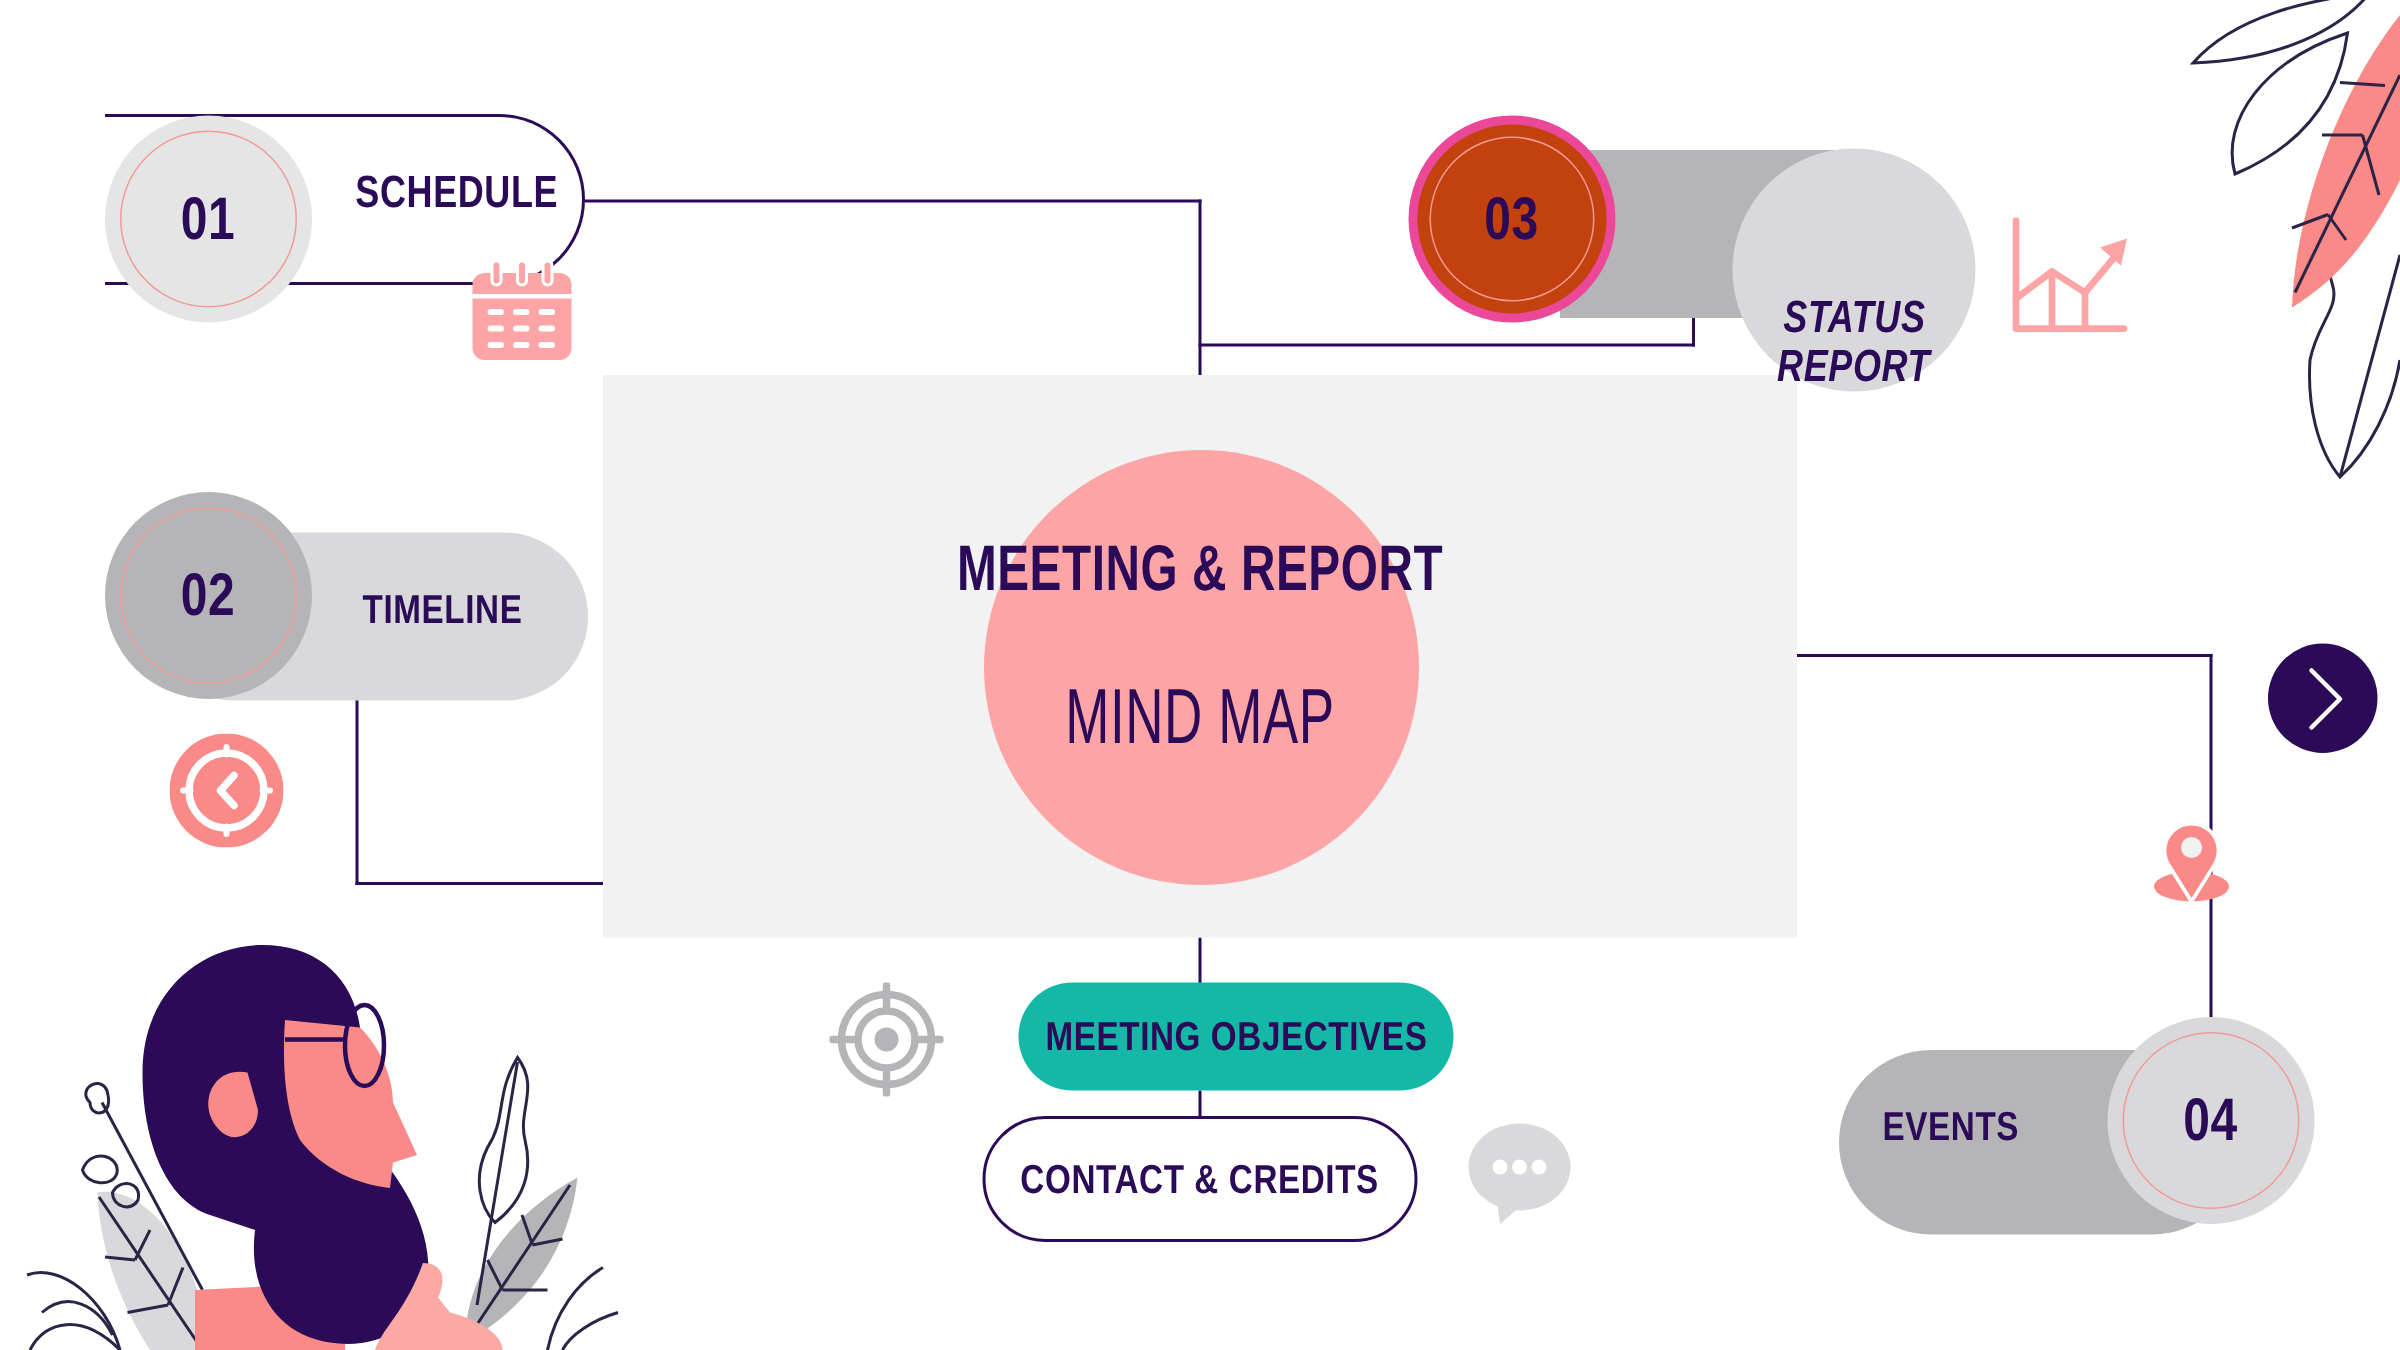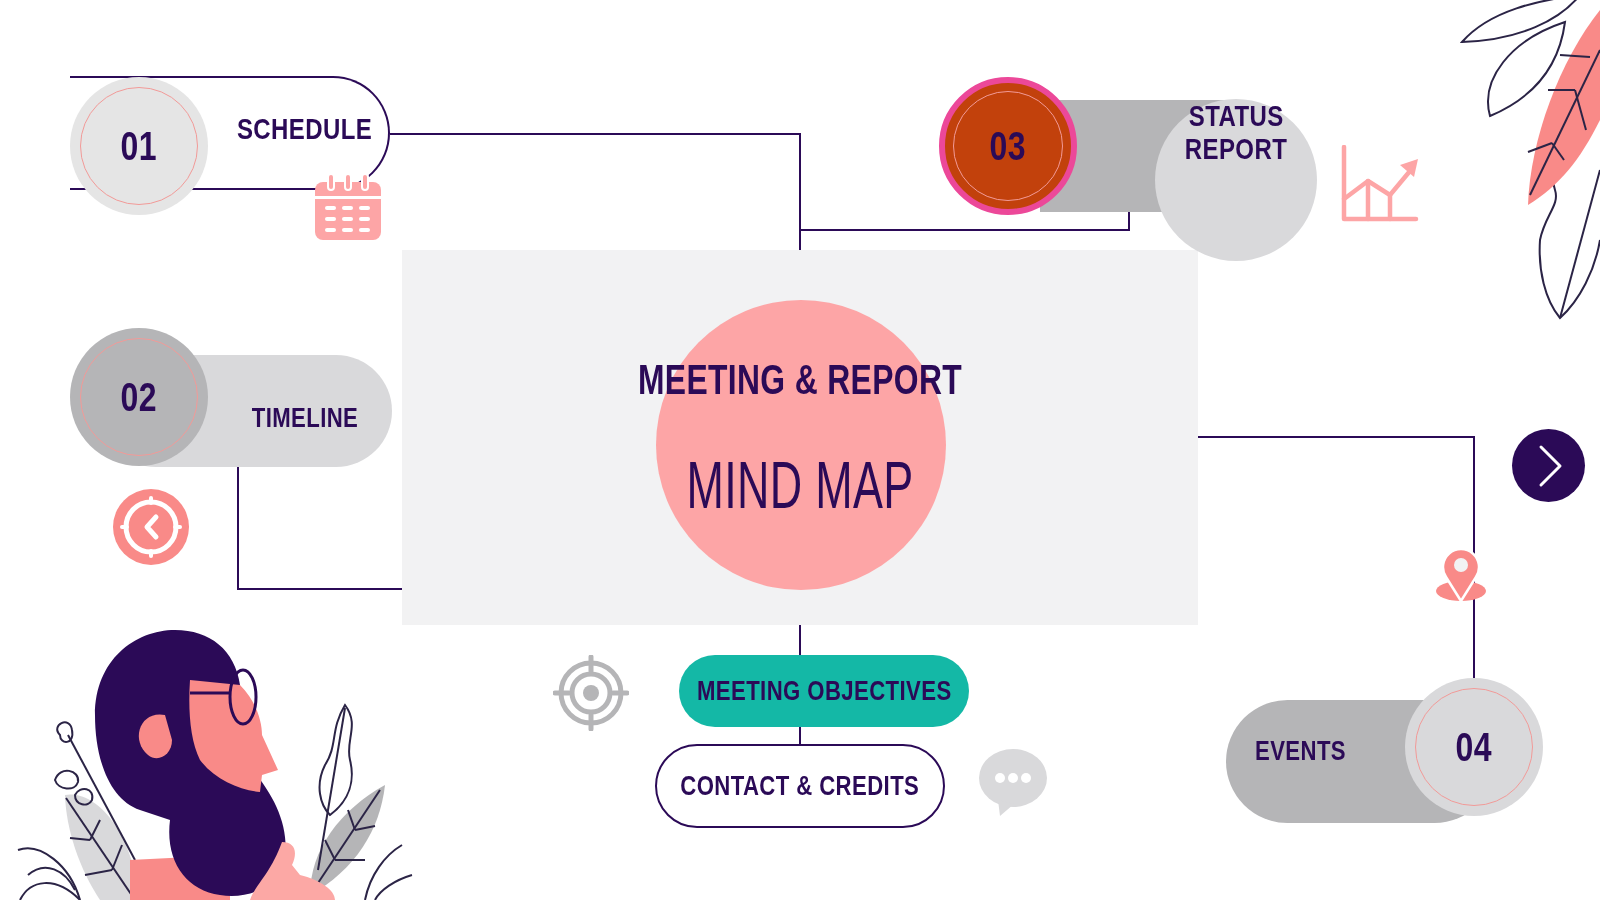--- a/index.html
+++ b/index.html
@@ -29,21 +29,21 @@
     left:656px; top:300px; width:290px; height:290px; border-radius:50%;
     background:#fda5a6;
   }
   #title-main {
     left:402px; top:358px; width:796px; text-align:center;
     font-size:43px; line-height:1; letter-spacing:1px;
   }
   #title-main span { transform:scaleX(0.74); }
   #title-sub {
     left:402px; top:452px; width:796px; text-align:center;
-    font-size:66px; line-height:1; font-weight:400;
+    font-size:52px; line-height:1; font-weight:400;
   }
   #title-sub span { transform:scaleX(0.68); font-weight:400; }
 
   
   .num-circle {
     position:absolute; width:138px; height:138px; border-radius:50%;
     box-sizing:border-box; display:flex; align-items:center; justify-content:center;
   }
   .num-circle .ring {
     position:absolute; left:10px; top:10px; right:10px; bottom:10px;
@@ -114,21 +114,21 @@
         <rect x="29" y="45" width="11" height="4" rx="2"></rect>
         <rect x="46" y="45" width="11" height="4" rx="2"></rect>
       <rect x="12" y="56" width="11" height="4" rx="2"></rect>
         <rect x="29" y="56" width="11" height="4" rx="2"></rect>
         <rect x="46" y="56" width="11" height="4" rx="2"></rect>
     </g>
   </svg>
 </div>
 
 <div class="pill" style="left:100px; top:355px; width:292px; height:112px; background:#d9d9db;">
-  <div class="abs" style="left:130px; top:48px; width:150px; text-align:center;text-decoration:underline;">
+  <div class="abs" style="left:130px; top:36px; width:150px; text-align:left;text-decoration:underline;">
     <span class="cond node-label">TIMELINE</span>
   </div>
 </div>
 <div class="num-circle" style="left:70px; top:328px; background:#b5b5b7;">
   <div class="ring"></div>
   <span class="cond">02</span>
 </div>
 
 <div class="abs" style="left:113px; top:489px; width:76px; height:76px;">
   <svg width="76" height="76" viewBox="0 0 76 76">
@@ -138,21 +138,21 @@
       <line x1="38" y1="9" x2="38" y2="14"></line>
         <line x1="38" y1="62" x2="38" y2="67"></line>
       <line x1="9" y1="38" x2="14" y2="38"></line>
         <line x1="62" y1="38" x2="67" y2="38"></line>
     </g>
     <polyline points="43,28 34,38 43,48" fill="none" stroke="#fff" stroke-width="5" stroke-linecap="round" stroke-linejoin="round"></polyline>
   </svg>
 </div>
 
 <div class="abs" style="left:1040px; top:100px; width:200px; height:112px; background:#b5b5b7;"></div>
-<div class="abs" style="left:1155px; top:99px; width:162px; height:162px; border-radius:50%; background:#d9d9db; display:flex; flex-direction:column; align-items:center; justify-content:flex-start;">
+<div class="abs" style="left:1155px; top:99px; width:162px; height:162px; border-radius:50%; background:#d9d9db; display:flex; flex-direction:column; align-items:center; justify-content:flex-end;font-style:italic;">
   <span class="cond node-label" style="line-height:1.1;">STATUS</span>
   <span class="cond node-label" style="line-height:1.1;">REPORT</span>
 </div>
 <div class="num-circle" style="left:939px; top:77px; background:#c2410c; border:6px solid #ec4899;">
   <div class="ring" style="left:8px; top:8px; right:8px; bottom:8px;"></div>
   <span class="cond">03</span>
 </div>
 
 <div class="abs" style="left:1340px; top:145px; width:80px; height:78px;">
   <svg width="80" height="78" viewBox="0 0 80 78">

